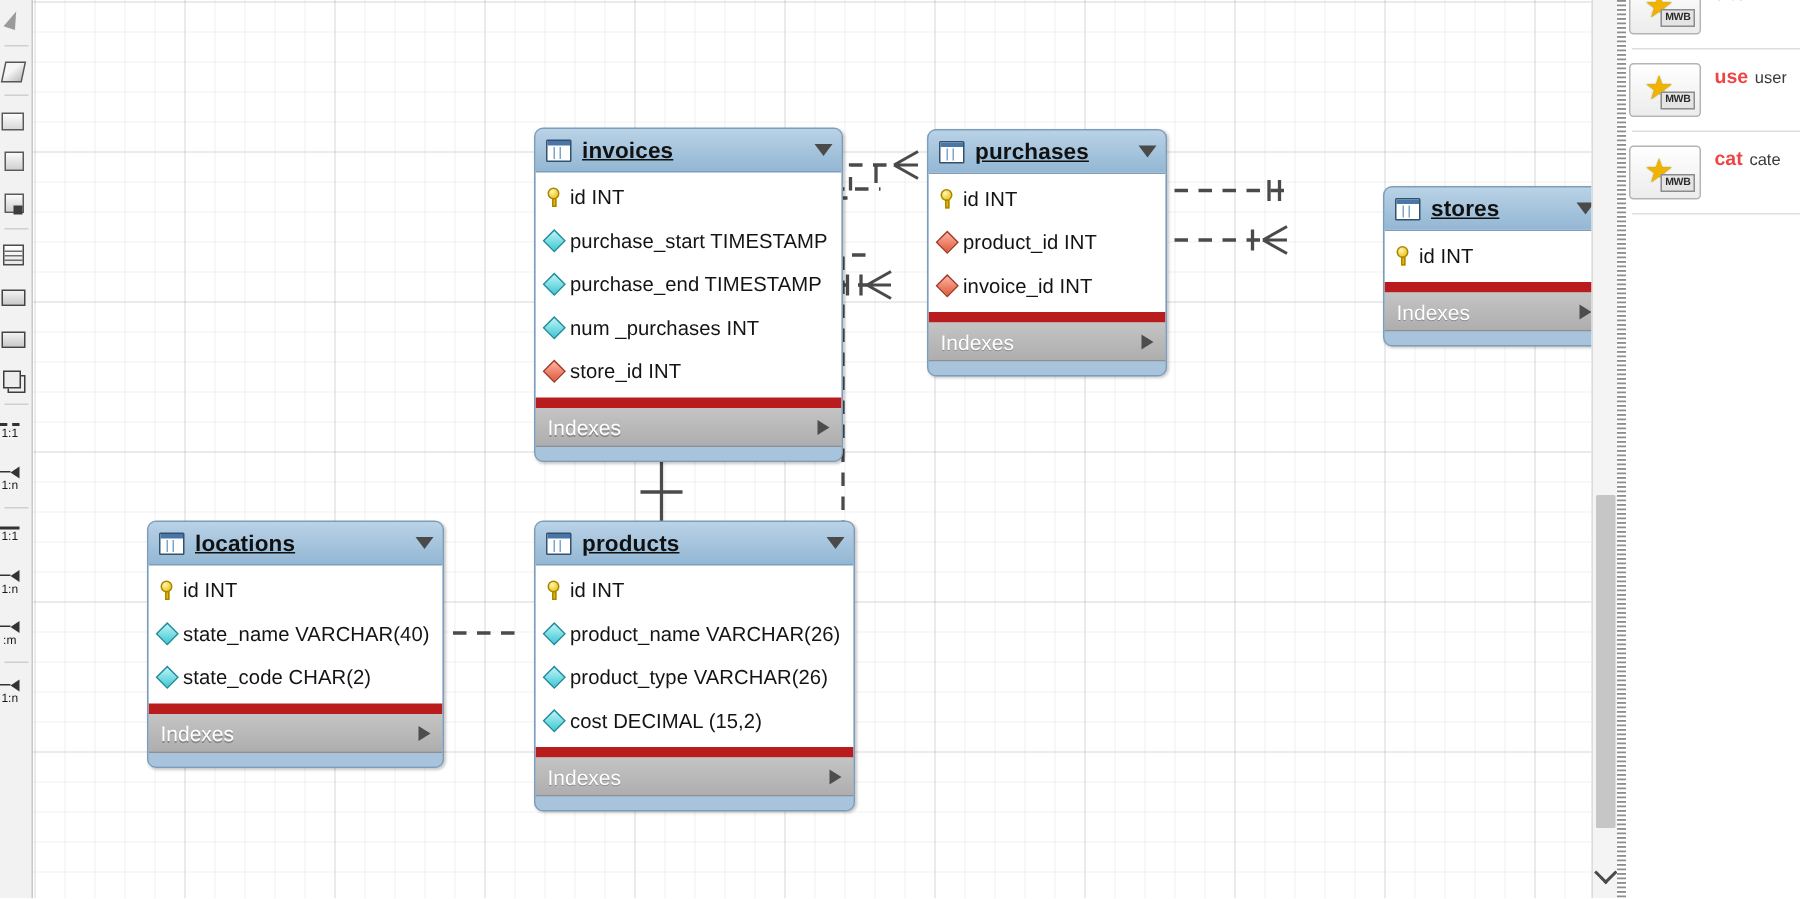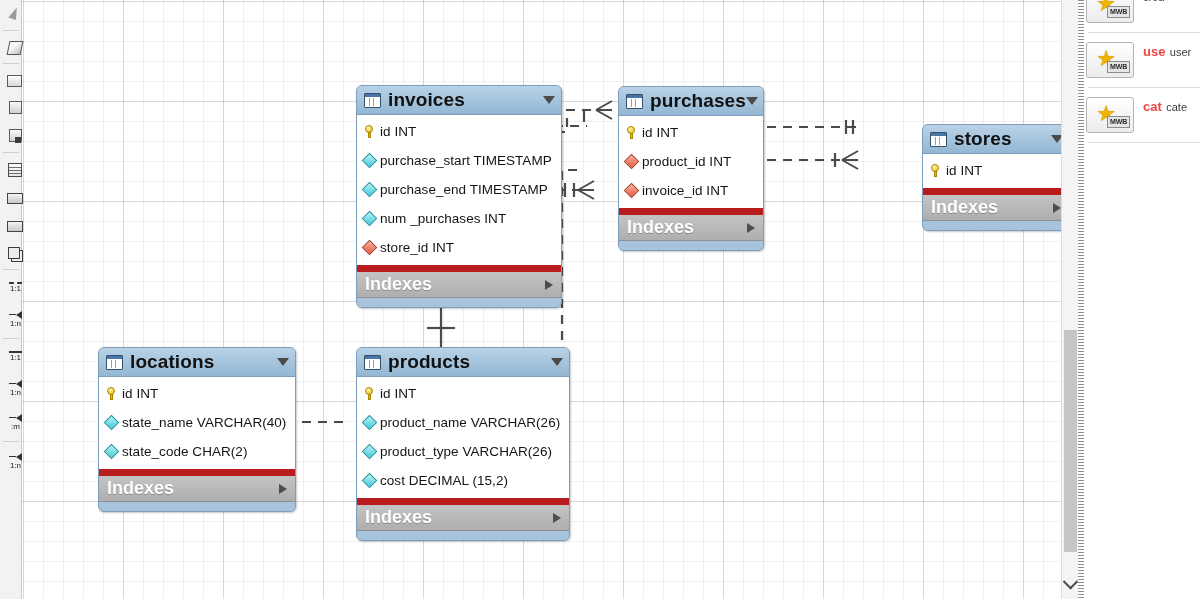--- a/index.html
+++ b/index.html
@@ -26,21 +26,21 @@
     border-right: 1px solid #c8c8c8;
     box-sizing: border-box;
     z-index: 30;
   }
   .tool-btn {
     position: relative;
     width: 22px;
     height: 28px;
     display: flex;
     align-items: center;
-    justify-content: flex-end;
+    justify-content: flex-start;
     box-sizing: border-box;
   }
   .tool-sep {
     width: 16px;
     height: 1px;
     background: #cfcfcf;
     margin: 2px auto;
   }
   .tool-img {
     width: 16px; height: 16px;
@@ -161,26 +161,27 @@
   .tbl-icon:before {
     content:""; position:absolute; left:0; top:0; right:0; height:3px;
     background:#4876a8;
   }
   .tbl-icon:after {
     content:""; position:absolute; left:4px; top:4px; width:1px; height:8px;
     background:#7ea6cd;
     box-shadow: 4px 0 0 #7ea6cd;
   }
   .tbl-title {
-    font-size: 19px;
+    font-size: 15px;
     font-weight: bold;
     color: #111;
     flex: 1 1 auto;
     white-space: nowrap;
     letter-spacing: 0.1px;
+    text-decoration: underline;
   }
   .tbl-caret {
     width: 0; height: 0;
     border-left: 6px solid transparent;
     border-right: 6px solid transparent;
     border-top: 8px solid #4a4a4a;
     flex: 0 0 auto;
   }
   .tbl-cols {
     background: #ffffff;
@@ -232,22 +233,22 @@
     height: 26px;
     display: flex;
     align-items: center;
     padding: 0 8px 0 8px;
     background: linear-gradient(#c4c4c4, #aeaeae);
     border-bottom: 1px solid #8f8f8f;
     box-sizing: border-box;
   }
   .foot-label {
     flex: 1 1 auto;
-    font-size: 18px;
-    font-weight: bold;
+    font-size: 14px;
+    font-weight: normal;
     color: #ffffff;
     text-shadow: 0 1px 0 rgba(0,0,0,0.25);
   }
   .foot-caret {
     width: 0; height: 0;
     border-top: 5px solid transparent;
     border-bottom: 5px solid transparent;
     border-left: 8px solid #4d4d4d;
     flex: 0 0 auto;
   }
@@ -562,21 +563,21 @@
           <span class="col-text">store_id INT</span>
         </div>
       </div>
       <div class="tbl-foot">
         <span class="foot-label">Indexes</span>
         <span class="foot-caret"></span>
       </div>
       <div class="tbl-bottom"></div>
     </div>
 
-    <div class="tbl" style="left:596px; top:86px; width:146px;">
+    <div class="tbl" style="left:596px; top:86px; width:160px;">
       <div class="tbl-head">
         <span class="tbl-icon"></span>
         <span class="tbl-title">purchases</span>
         <span class="tbl-caret"></span>
       </div>
       <div class="tbl-cols">
         <div class="col-row">
           <span class="col-key"></span>
           <span class="col-text">id INT</span>
         </div>

